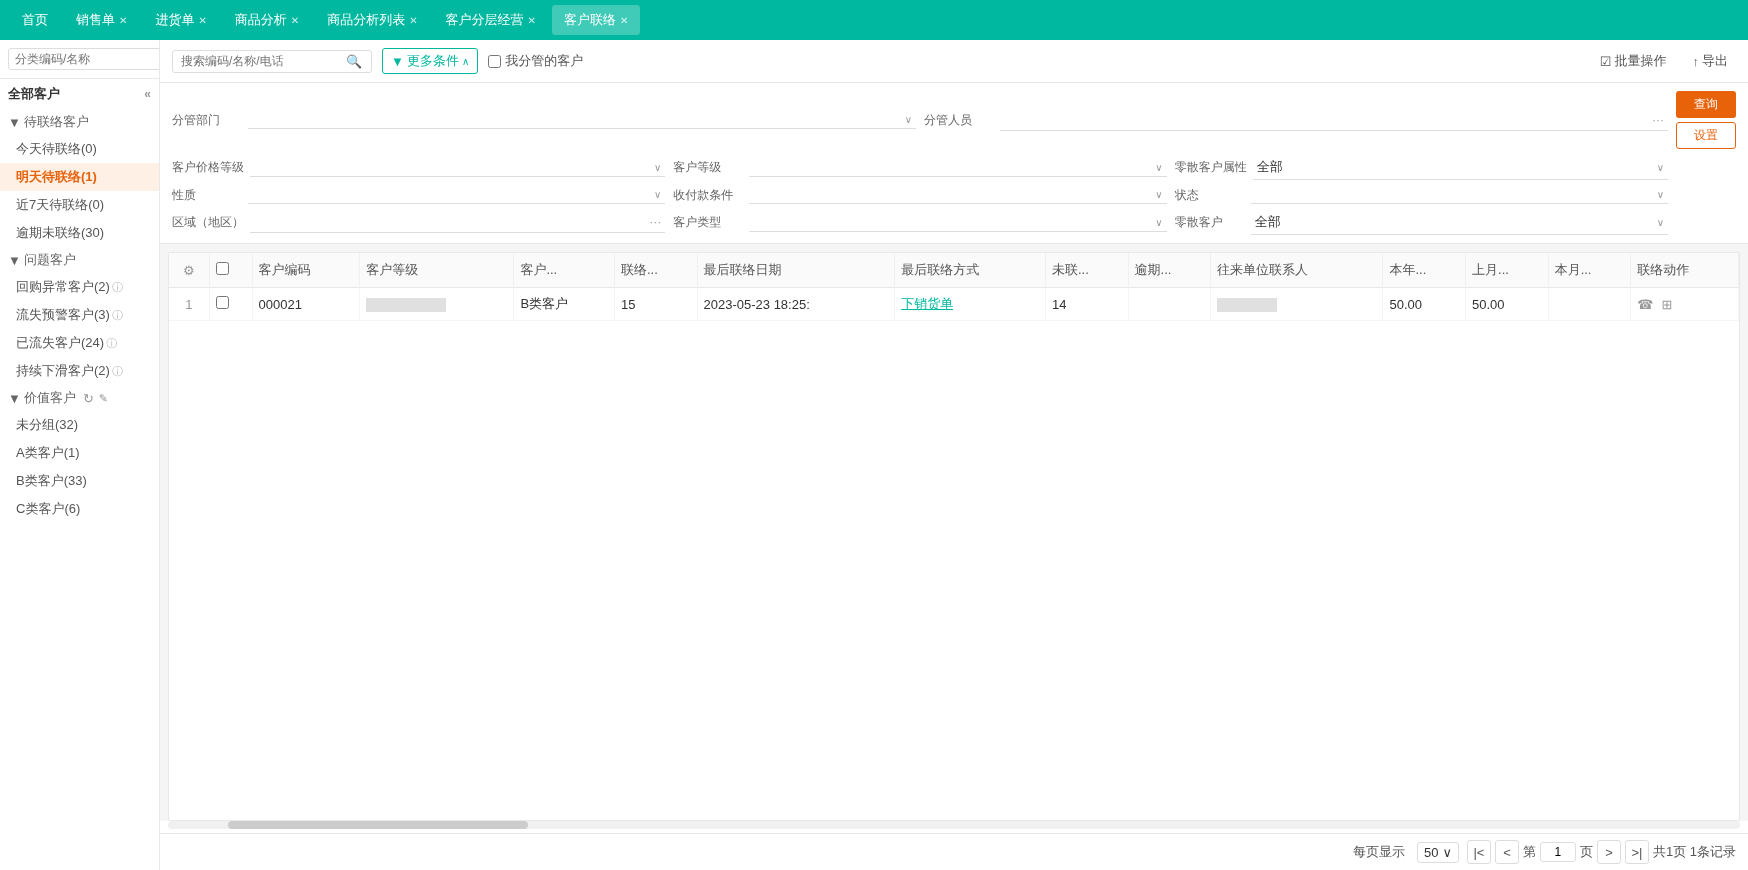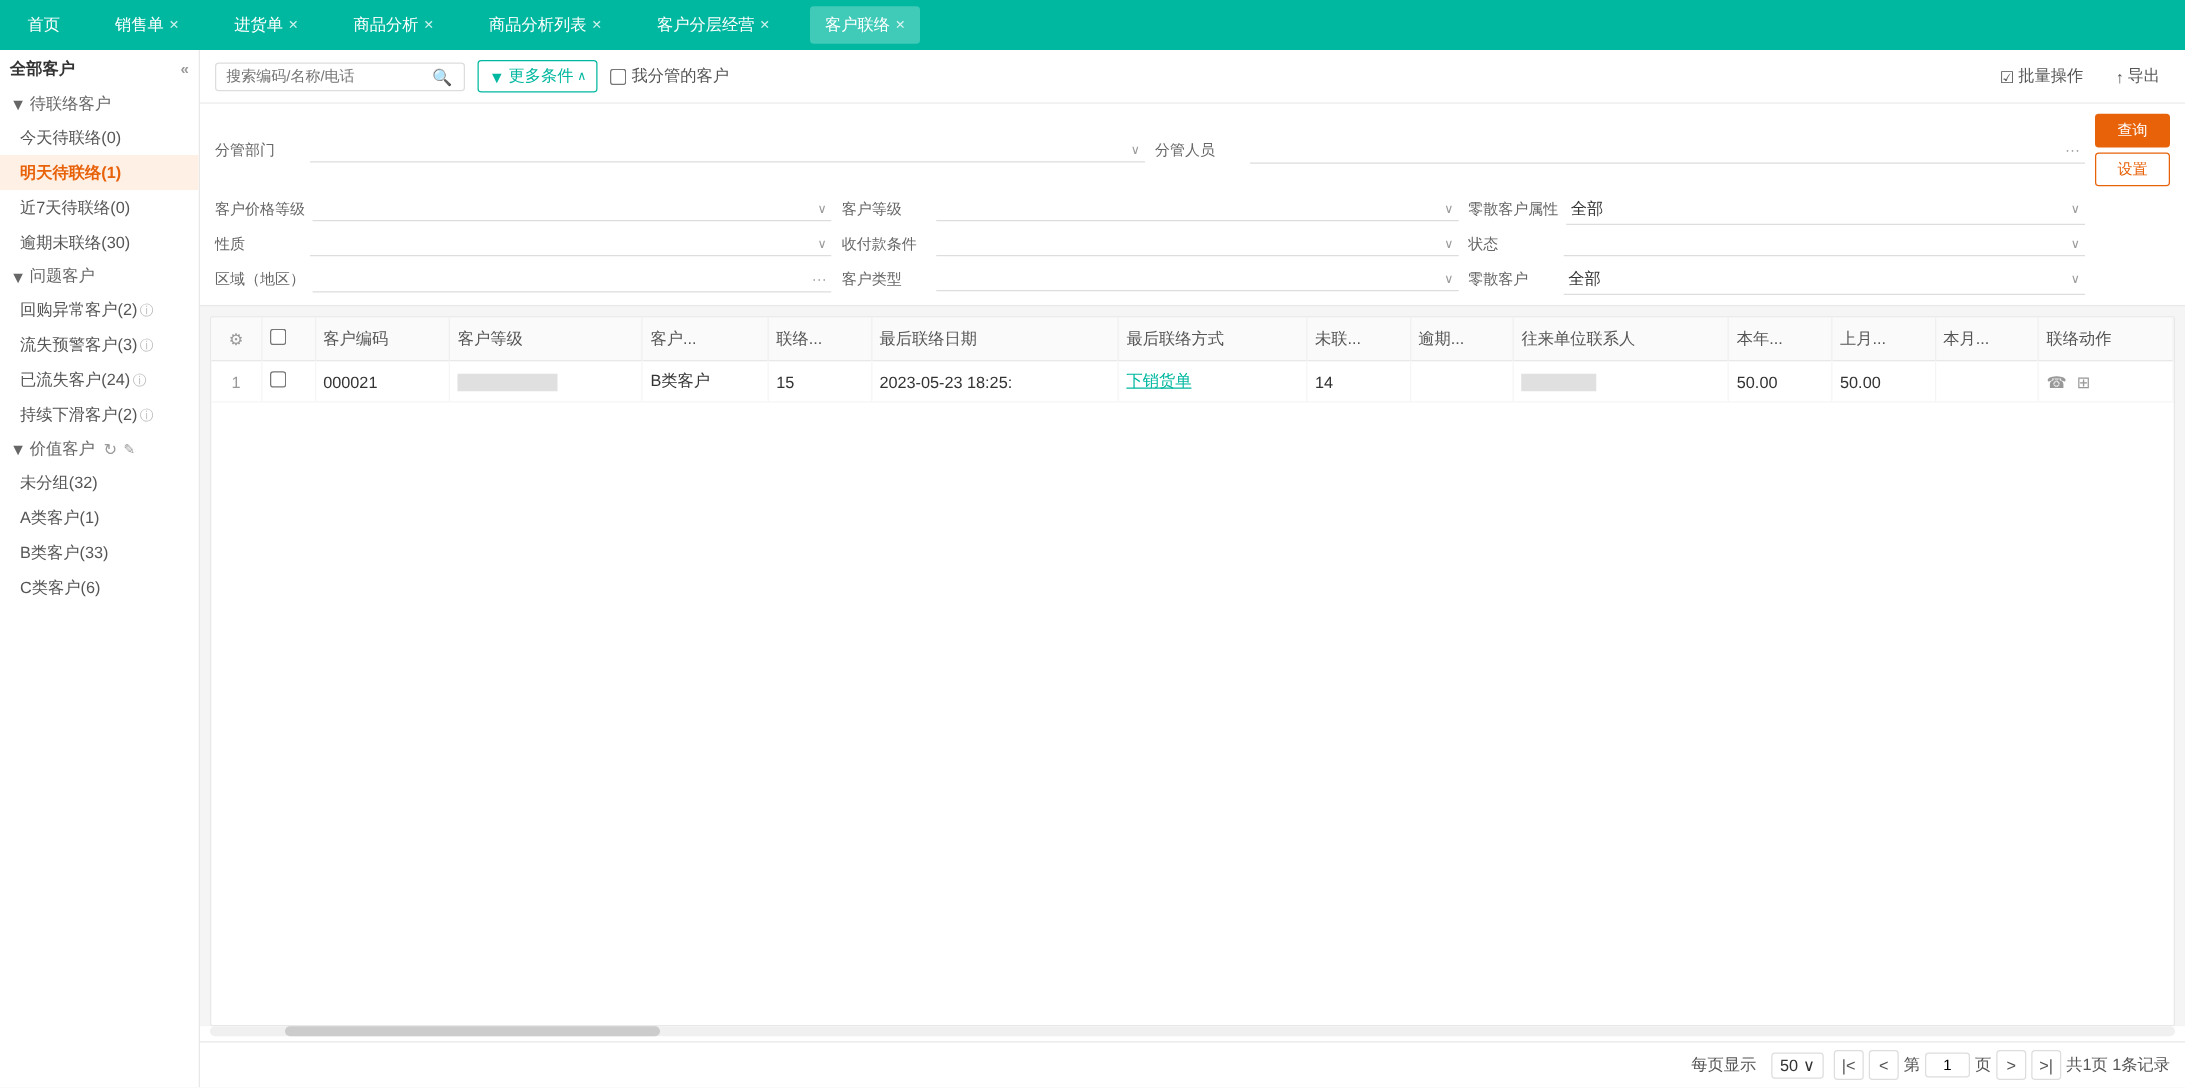--- a/index.html
+++ b/index.html
@@ -5,21 +5,21 @@
     * { box-sizing: border-box; margin: 0; padding: 0; font-family: 'Microsoft YaHei', Arial, sans-serif; font-size: 13px; }
     body { background: #f5f5f5; color: #333; }
     
     
     .top-nav {
       background: #00b8a0;
       height: 40px;
       display: flex;
       align-items: center;
       padding: 0 10px;
-      gap: 20px;
+      gap: 4px;
     }
     .nav-item {
       color: white;
       padding: 6px 12px;
       cursor: pointer;
       border-radius: 3px;
       white-space: nowrap;
       font-size: 13px;
       display: flex;
       align-items: center;
@@ -368,20 +368,24 @@
   </div>
   <div class="nav-item active">
     <span>客户联络</span>
     <span class="close-x">✕</span>
   </div>
 </div>
 
 <div class="main-layout">
 
   <div class="sidebar">
+    <div class="sidebar-search">
+      <input type="text" placeholder="分类编码/名称" style="">
+
+    </div>
 
     <div class="sidebar-section-header">
       <span>全部客户</span>
       <span class="collapse-icon">«</span>
     </div>
 
     <div class="sidebar-group-label">
       <span>▼</span>
       <span>待联络客户</span>
     </div>

